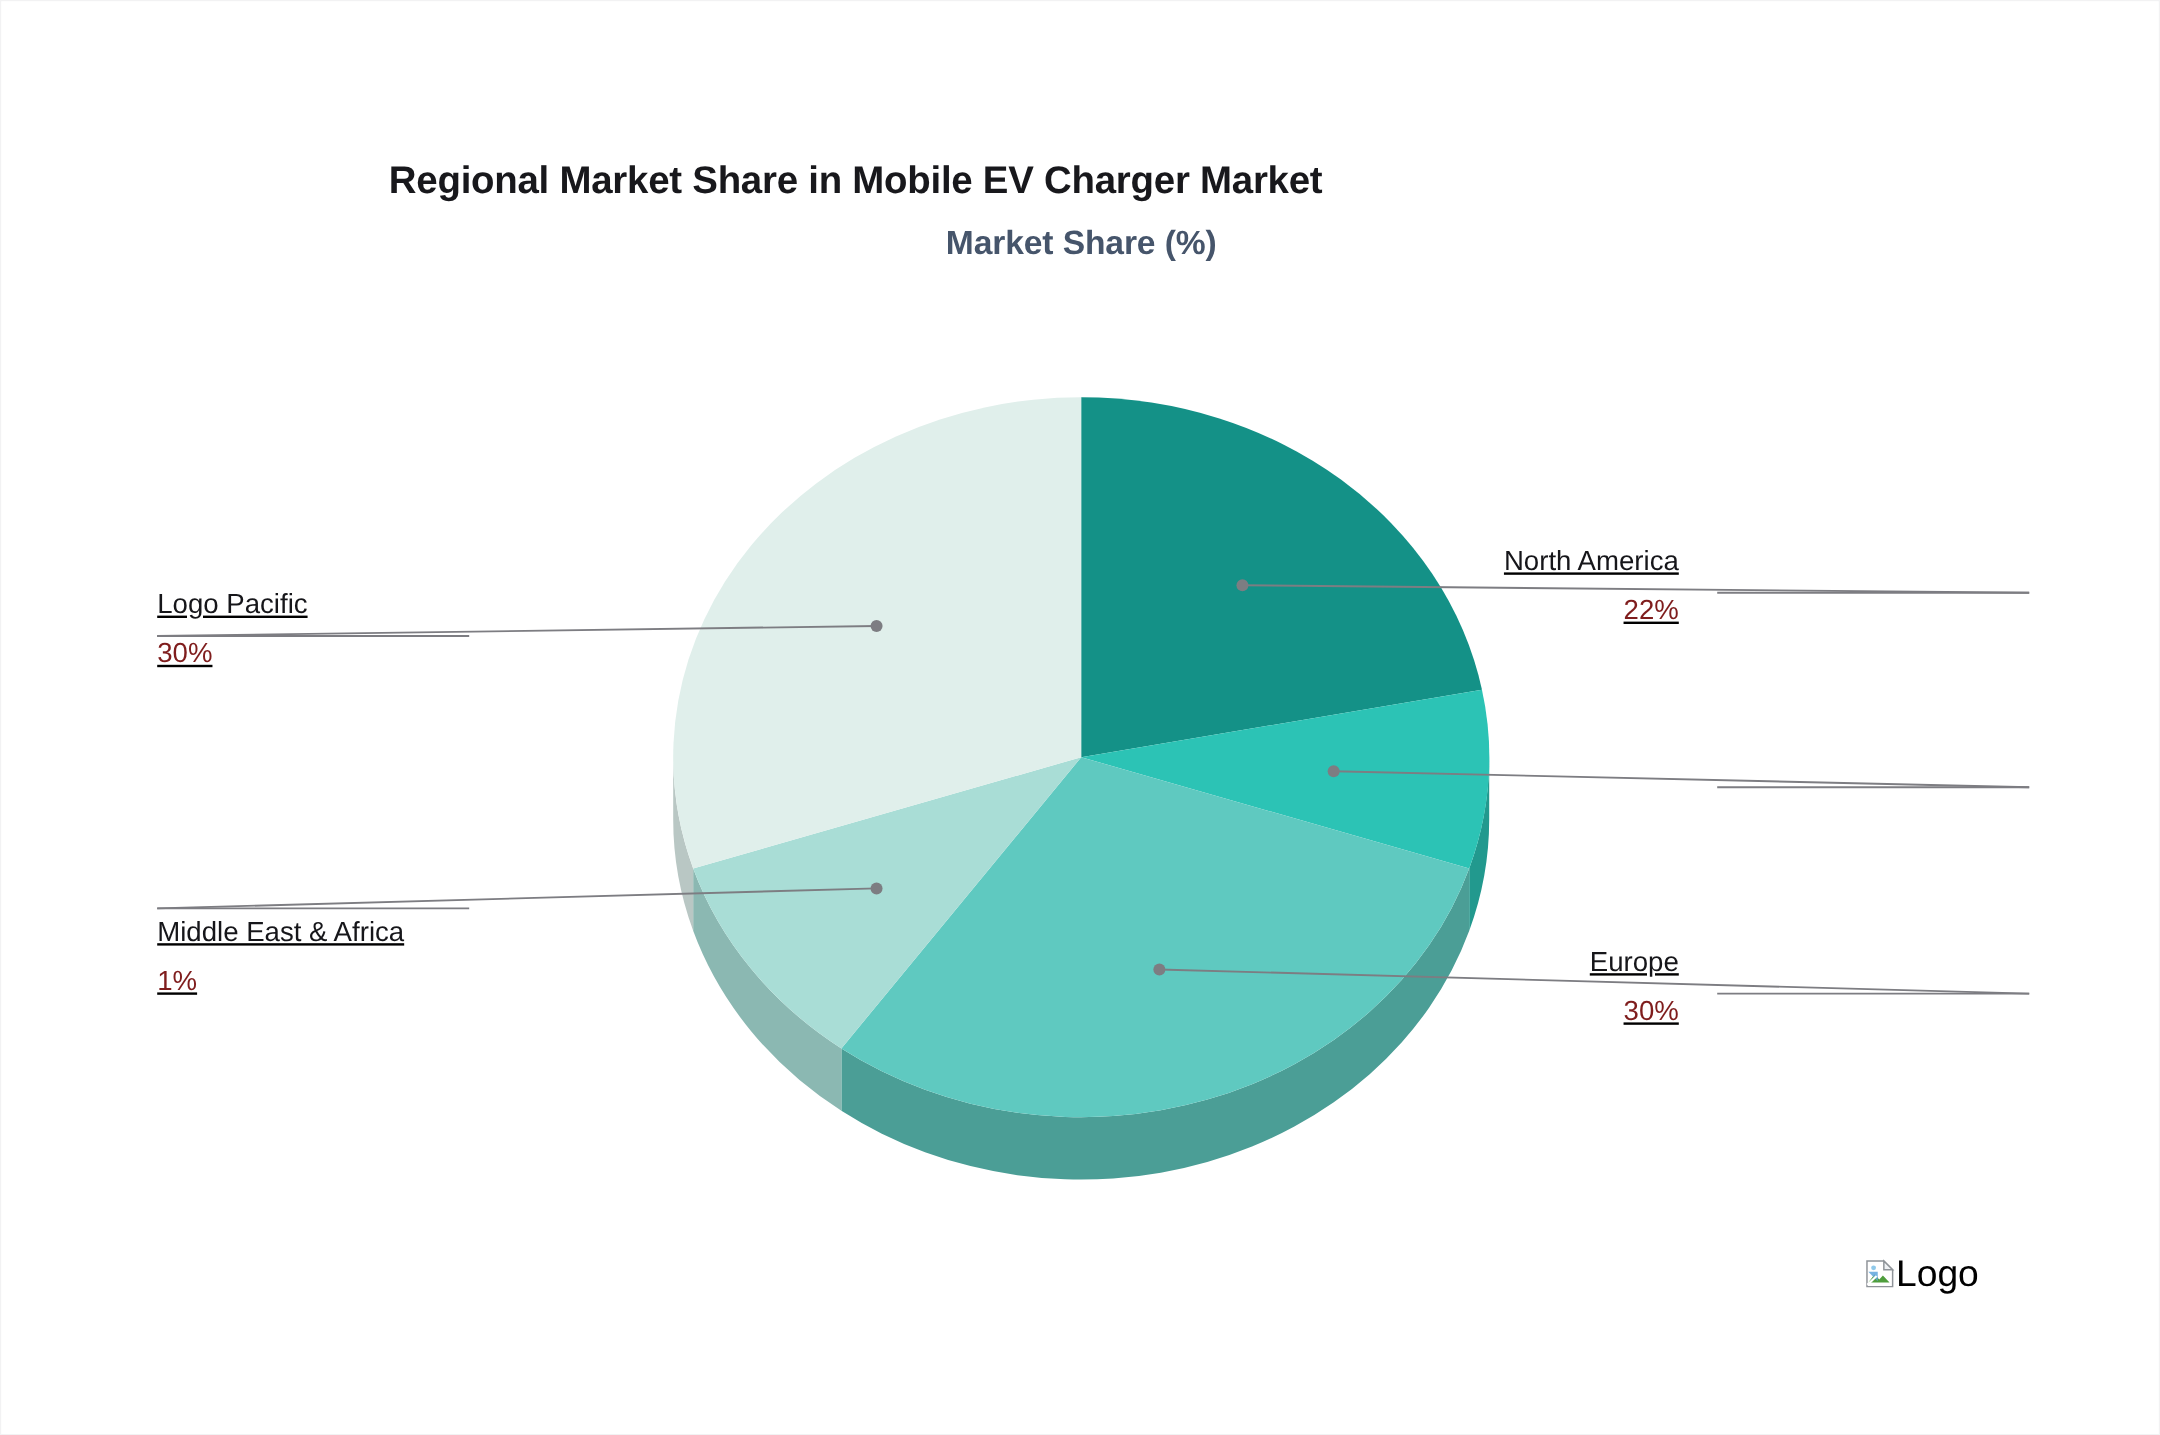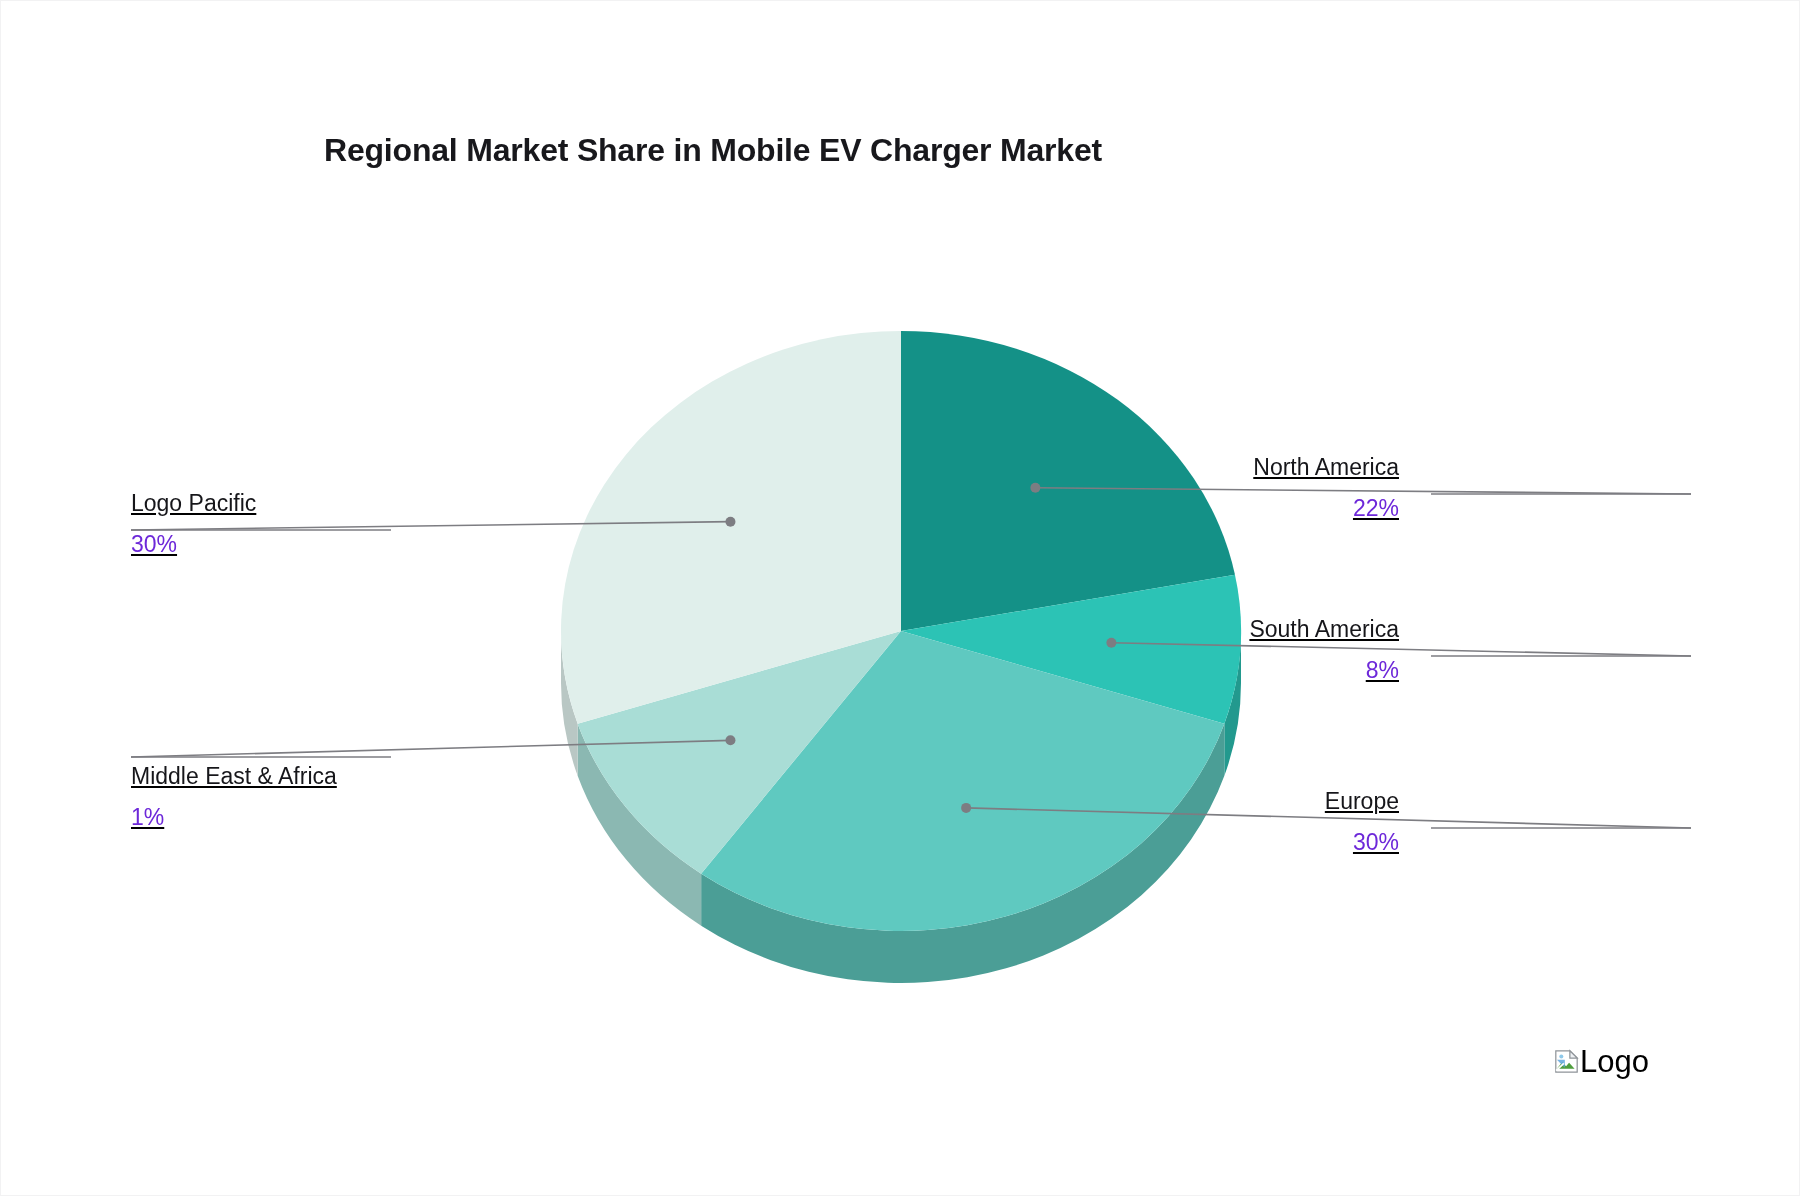--- a/index.html
+++ b/index.html
@@ -52,21 +52,21 @@
     line-height: 1.0;
     white-space: nowrap;
     text-decoration: underline;
   }
   .callout .cname {
     color: #16161a;
     display: block;
     padding-bottom: 9px;
   }
   .callout .cval {
-    color: #6d28d9;
+    color: #7f1d1d;
     display: block;
     padding-top: 9px;
   }
   .callout.right { text-align: right; }
   .callout.left  { text-align: left; }
 
   #logo-block {
     position: absolute;
     left: 1552px;
     top: 1045px;
@@ -86,20 +86,21 @@
     line-height: 1;
     letter-spacing: 0px;
   }
 </style>
 </head>
 <body>
 
 <div id="chart-root">
 
   <div id="chart-title">Regional Market Share in Mobile EV Charger Market</div>
+  <div id="chart-subtitle">Market Share (%)</div>
 
   <svg id="pie-svg" width="1800" height="1196" viewBox="0 0 1800 1196">
     <g id="pie-sides">
         <path d="M 1240 630
                A 340 300 0 0 1 1223.3592155403521 722.7050983124842
                L 1223.3592155403521 774.7050983124842
                A 340 300 0 0 0 1240 682
                Z" fill="#22998e"></path>
         <path d="M 1223.3592155403521 722.7050983124842
                A 340 300 0 0 1 700.1530142205592 872.7050983124842
@@ -141,24 +142,20 @@
         <circle cx="729.459217585761" cy="520.6719430736" r="5" fill="#7d7d82"></circle>
         <line x1="130" y1="529" x2="390" y2="529" stroke="#7d7d82" stroke-width="1.6"></line>
       </g>
   </svg>
 
   <div class="callout right" style="right:400px; top:455px;">
     <span class="cname">North America</span>
     <span class="cval">22%</span>
   </div>
 
-  <div class="callout right" style="right:400px; top:617px;">
-    <span class="cname">South America</span>
-    <span class="cval">8%</span>
-  </div>
 
   <div class="callout right" style="right:400px; top:789px;">
     <span class="cname">Europe</span>
     <span class="cval">30%</span>
   </div>
 
   <div class="callout left" style="left:130px; top:491px;">
     <span class="cname">Logo Pacific</span>
     <span class="cval">30%</span>
   </div>

